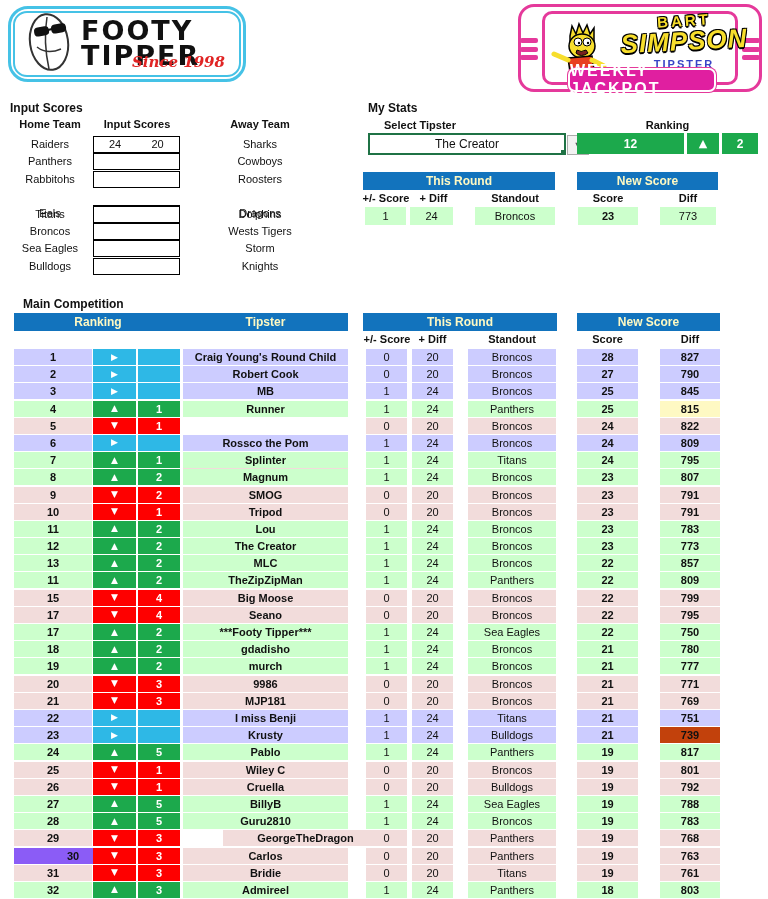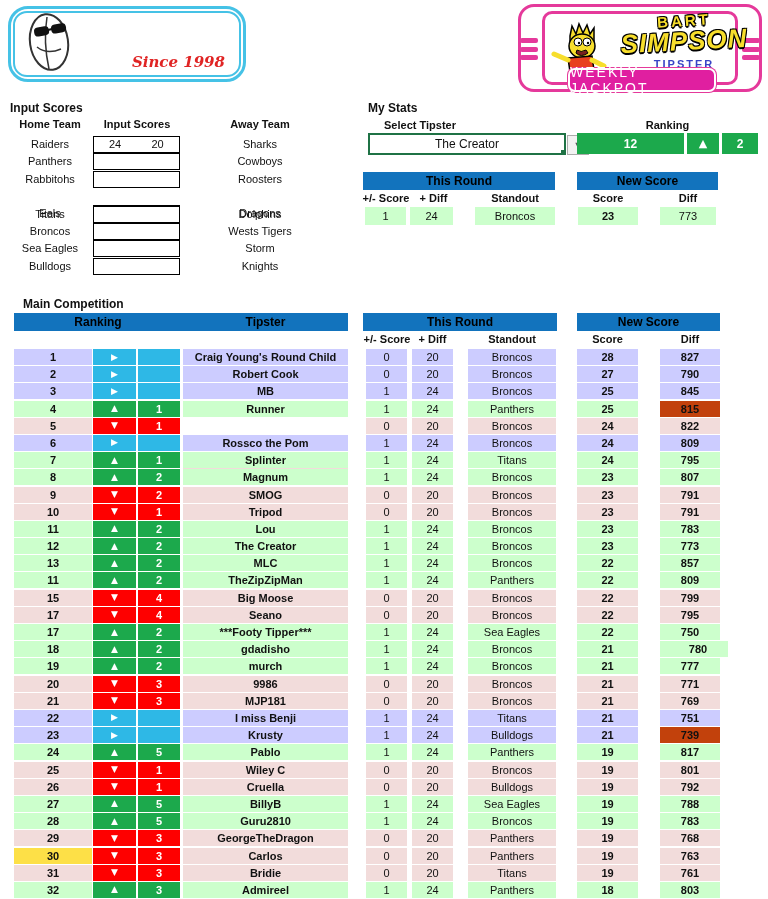--- a/index.html
+++ b/index.html
@@ -20,21 +20,21 @@
   .lr-inner{position:absolute;left:24px;right:24px;top:7px;bottom:7px;border:3px solid #E5399B;border-radius:10px;}
   .stripes{position:absolute;top:34px;width:18px;height:22px;display:flex;flex-direction:column;justify-content:space-between;}
   .stripes div{height:5px;background:#E5399B;border-radius:2px;}
   .bart-words{position:absolute;left:96px;top:8px;width:140px;text-align:center;}
   .w-bart{font-weight:900;font-size:15px;color:#F7DE2C;letter-spacing:3px;transform:rotate(-4deg);
       text-shadow:-1px -1px 0 #000,1px -1px 0 #000,-1px 1px 0 #000,1px 1px 0 #000,0 2px 0 #000;}
   .w-simpson{font-weight:900;font-style:italic;font-size:26px;color:#F7DE2C;letter-spacing:1px;margin-top:-3px;transform:rotate(-3deg);
       text-shadow:-1px -1px 0 #000,1px -1px 0 #000,-1px 1px 0 #000,1px 1px 0 #000,0 2px 0 #000;}
   .w-tipster{font-weight:700;font-size:11px;color:#3843C6;letter-spacing:2px;margin-top:1px;}
   .jackpot{position:absolute;left:50px;bottom:0px;width:144px;height:20px;background:#E01FA0;border:2px solid #fff;
-      border-radius:7px;color:#fff;font-weight:400;font-size:14px;letter-spacing:2px;
+      border-radius:7px;color:#fff;font-weight:700;font-size:16px;letter-spacing:2px;
       display:flex;align-items:center;justify-content:center;box-shadow:0 0 0 1px #E5399B;}
   .live-title{left:300px;top:66px;width:180px;font-size:20px;font-weight:800;text-align:center;}
 
   
   .sec-title{font-size:12px;font-weight:700;}
   .col-lab{font-size:11px;font-weight:700;text-align:center;}
 
   
   .in-row{position:absolute;left:0;width:330px;height:17px;}
   .in-home{position:absolute;left:10px;width:80px;text-align:center;font-size:11px;line-height:17px;}
@@ -42,21 +42,21 @@
   .in-box{position:absolute;width:44px;height:17px;border:1px solid #000;box-sizing:border-box;
           text-align:center;font-size:11px;line-height:15px;background:#fff;}
   .in-box.b1{left:93px;} .in-box.b2{left:136px;border-left:none;}
 
   
   .dd-cell{left:368px;top:133px;width:198px;height:22px;border:2px solid #1F7245;box-sizing:border-box;
            background:#fff;font-size:12px;}
   .dd-handle{left:561px;top:150px;width:5px;height:5px;background:#1F7245;}
   .dd-btn{left:567px;top:135px;width:22px;height:20px;background:#F2F2F2;border:1px solid #ABABAB;box-sizing:border-box;
           font-size:9px;color:#555;}
-  .blue-bar{background:#1273BD;color:#000000;font-weight:700;font-size:12px;height:18px;}
+  .blue-bar{background:#1273BD;color:#fef9c3;font-weight:700;font-size:12px;height:18px;}
   .gcell{background:#1CA94C;color:#fff;font-weight:700;font-size:12px;height:21px;}
   .vcell{background:#CCFFCC;font-size:11px;height:18px;}
 
   
   .sub-lab{position:absolute;font-size:11px;font-weight:700;text-align:center;}
   .ladder-row{position:absolute;left:0;width:768px;height:16px;}
   .ladder-row .cell{position:absolute;height:16px;display:flex;align-items:center;justify-content:center;
        font-size:11px;overflow:hidden;white-space:nowrap;}
   .c-rank{left:14px;width:78px;font-weight:700;}
   .c-arrow{left:93px;width:43px;}
@@ -79,20 +79,24 @@
       <span>
         <svg width="52" height="62" viewBox="0 0 52 62">
           <ellipse cx="26" cy="31" rx="19" ry="28" fill="#fff" stroke="#333" stroke-width="2" transform="rotate(-8 26 31)"></ellipse>
           <path d="M24 6 Q20 31 26 58" stroke="#333" stroke-width="1.5" fill="none"></path>
           <path d="M14 36 Q24 44 38 38" stroke="#333" stroke-width="1.5" fill="none"></path>
           <rect x="11" y="16" width="15" height="9" rx="4" fill="#111" transform="rotate(-10 18 20)"></rect>
           <rect x="28" y="13" width="15" height="9" rx="4" fill="#111" transform="rotate(-10 35 17)"></rect>
           <path d="M25 19 L29 18" stroke="#111" stroke-width="2"></path>
         </svg>
       </span>
+      <div>
+        <div class="ft-text">FOOTY</div>
+        <div class="ft-text">TIPPER</div>
+      </div>
       <div class="since">Since 1998</div>
     </div>
   </div>
 
   <div class="abs logo-right">
     <div class="lr-outer"></div>
     <div class="stripes" style="left:2px;">
         <div></div>
         <div></div>
         <div></div>
@@ -278,21 +282,21 @@
     <div class="cell c-rank" style="background: rgb(204, 255, 204);">4</div>
     <div class="cell c-arrow" style="background: rgb(28, 169, 76);">
           <span class="tri">▲</span>
         </div>
     <div class="cell c-moved" style="background: rgb(28, 169, 76);">1</div>
     <div class="cell c-tip" style="background: rgb(204, 255, 204);">Runner</div>
     <div class="cell c-ps" style="background: rgb(204, 255, 204);">1</div>
     <div class="cell c-pd" style="background: rgb(204, 255, 204);">24</div>
     <div class="cell c-so" style="background: rgb(204, 255, 204);">Panthers</div>
     <div class="cell c-ns" style="background: rgb(204, 255, 204);">25</div>
-    <div class="cell c-nd" style="background: #c2410c;">815</div>
+    <div class="cell c-nd" style="background: #fef9c3;">815</div>
   </div>
 
   <div class="ladder-row" style="top: 417.76px;">
     <div class="cell c-rank" style="background: rgb(242, 220, 219);">5</div>
     <div class="cell c-arrow" style="background: rgb(254, 0, 0);">
           <span class="tri">▼</span>
         </div>
     <div class="cell c-moved" style="background: rgb(254, 0, 0);">1</div>
     <div class="cell c-tip" style="background: rgb(242, 220, 219); margin-top: 36px;">Panthers29</div>
     <div class="cell c-ps" style="background: rgb(242, 220, 219);">0</div>
@@ -474,21 +478,21 @@
     <div class="cell c-rank" style="background: rgb(204, 255, 204);">18</div>
     <div class="cell c-arrow" style="background: rgb(28, 169, 76);">
           <span class="tri">▲</span>
         </div>
     <div class="cell c-moved" style="background: rgb(28, 169, 76);">2</div>
     <div class="cell c-tip" style="background: rgb(204, 255, 204);">gdadisho</div>
     <div class="cell c-ps" style="background: rgb(204, 255, 204);">1</div>
     <div class="cell c-pd" style="background: rgb(204, 255, 204);">24</div>
     <div class="cell c-so" style="background: rgb(204, 255, 204);">Broncos</div>
     <div class="cell c-ns" style="background: rgb(204, 255, 204);">21</div>
-    <div class="cell c-nd" style="background: rgb(204, 255, 204); padding-left: 8px;">780</div>
+    <div class="cell c-nd" style="background: rgb(204, 255, 204);">780</div>
   </div>
 
   <div class="ladder-row" style="top: 658.42px;">
     <div class="cell c-rank" style="background: rgb(204, 255, 204);">19</div>
     <div class="cell c-arrow" style="background: rgb(28, 169, 76);">
           <span class="tri">▲</span>
         </div>
     <div class="cell c-moved" style="background: rgb(28, 169, 76);">2</div>
     <div class="cell c-tip" style="background: rgb(204, 255, 204);">murch</div>
     <div class="cell c-ps" style="background: rgb(204, 255, 204);">1</div>
@@ -623,30 +627,30 @@
     <div class="cell c-ns" style="background: rgb(204, 255, 204);">19</div>
     <div class="cell c-nd" style="background: rgb(204, 255, 204);">783</div>
   </div>
 
   <div class="ladder-row" style="top: 830.32px;">
     <div class="cell c-rank" style="background: rgb(242, 220, 219);">29</div>
     <div class="cell c-arrow" style="background: rgb(254, 0, 0);">
           <span class="tri">▼</span>
         </div>
     <div class="cell c-moved" style="background: rgb(254, 0, 0);">3</div>
-    <div class="cell c-tip" style="background: rgb(242, 220, 219);">GeorgeTheDragon</div>
+    <div class="cell c-tip" style="background: rgb(242, 220, 219); margin-left: 40px;">GeorgeTheDragon</div>
     <div class="cell c-ps" style="background: rgb(242, 220, 219);">0</div>
     <div class="cell c-pd" style="background: rgb(242, 220, 219);">20</div>
     <div class="cell c-so" style="background: rgb(242, 220, 219);">Panthers</div>
     <div class="cell c-ns" style="background: rgb(242, 220, 219);">19</div>
     <div class="cell c-nd" style="background: rgb(242, 220, 219);">768</div>
   </div>
 
   <div class="ladder-row" style="top: 847.51px;">
-    <div class="cell c-rank" style="background: #fde047;">30</div>
+    <div class="cell c-rank" style="background: #8b5cf6; padding-left: 20px;">30</div>
     <div class="cell c-arrow" style="background: rgb(254, 0, 0);">
           <span class="tri">▼</span>
         </div>
     <div class="cell c-moved" style="background: rgb(254, 0, 0);">3</div>
     <div class="cell c-tip" style="background: rgb(242, 220, 219);">Carlos</div>
     <div class="cell c-ps" style="background: rgb(242, 220, 219);">0</div>
     <div class="cell c-pd" style="background: rgb(242, 220, 219);">20</div>
     <div class="cell c-so" style="background: rgb(242, 220, 219);">Panthers</div>
     <div class="cell c-ns" style="background: rgb(242, 220, 219);">19</div>
     <div class="cell c-nd" style="background: rgb(242, 220, 219);">763</div>

